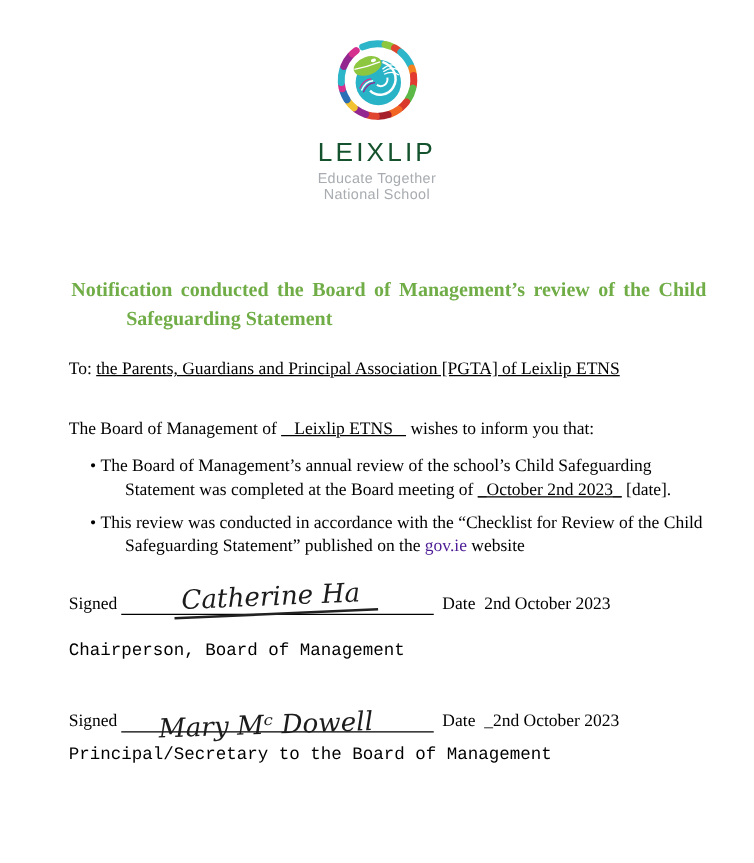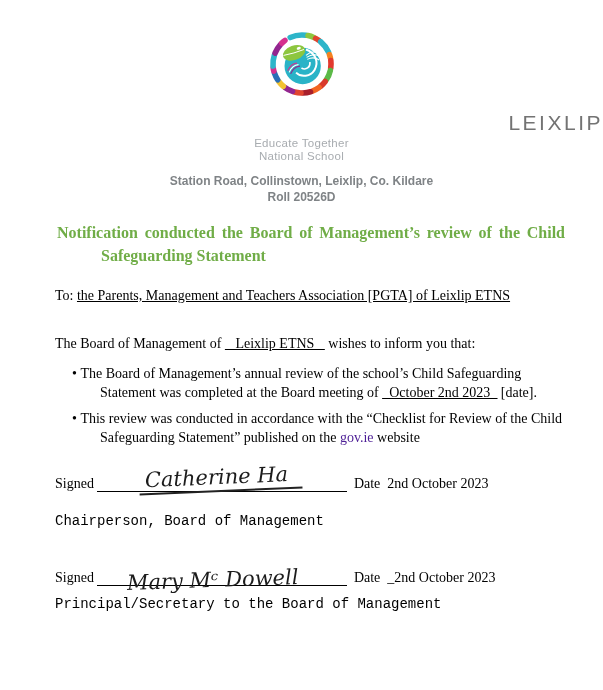--- a/index.html
+++ b/index.html
@@ -2,23 +2,23 @@
 <html><head>
 <meta charset="utf-8">
 <style>
   html,body{margin:0;padding:0;background:#fff;}
   .page{
     position:relative;width:603px;height:690px;background:#fff;overflow:hidden;
     font-family:"Liberation Serif","DejaVu Serif",serif;color:#000;
   }
   
   .logo{position:absolute;top:31px;left:50%;transform:translateX(-50%);width:66px;height:66px;}
-  .brand{position:absolute;top:111px;left:0;width:100%;text-align:right;
+  .brand{position:absolute;top:111px;left:0;width:100%;text-align:center;
     font-family:"Liberation Sans","DejaVu Sans",sans-serif;font-weight:400;
-    font-size:21px;letter-spacing:2.5px;color:#737373;}
+    font-size:21px;letter-spacing:2.5px;color:#14532d;}
   .tagline{position:absolute;left:0;width:100%;text-align:center;
     font-family:"Liberation Sans","DejaVu Sans",sans-serif;font-size:11.5px;color:#a8acb0;letter-spacing:.3px;}
   .tagline1{top:137px;}
   .tagline2{top:150px;}
   
   .address-block{position:absolute;top:173px;left:0;width:100%;text-align:center;
     font-family:"Liberation Sans","DejaVu Sans",sans-serif;font-weight:bold;
     font-size:12px;line-height:16px;color:#7f8386;}
   
   .doc-title{position:absolute;top:221px;left:57px;width:508px;
@@ -95,31 +95,27 @@
       <path d="M34 65 Q 33 53 41 48" fill="none" stroke="#ffffff" stroke-width="1.7"></path>
       <path d="M37 66 Q 36 54 44 49" fill="none" stroke="#93268f" stroke-width="1.7"></path>
       <path d="M40 67 Q 39 55 47 50" fill="none" stroke="#2db5c9" stroke-width="1.7"></path>
     </g>
   </svg>
 
   <div class="brand">LEIXLIP</div>
   <div class="tagline tagline1">Educate Together</div>
   <div class="tagline tagline2">National School</div>
 
-  <div class="address-block">
-    <div>Station Road, Collinstown, Leixlip, Co. Kildare</div>
-    <div>Roll 20526D</div>
-  </div>
 
   <div class="doc-title">
     <div class="line1">Notification conducted the Board of Management’s review of the Child</div>
     <div class="line2">Safeguarding Statement</div>
   </div>
 
-  <div class="to-line body-text"><span>To: </span><span class="u">the Parents, Management and Teachers Association [PGTA] of Leixlip ETNS</span></div>
+  <div class="to-line body-text"><span>To: </span><span class="u">the Parents, Guardians and Principal Association [PGTA] of Leixlip ETNS</span></div>
 
   <div class="intro-line body-text"><span>The Board of Management of </span><span class="u nbsp-pad">&nbsp;&nbsp;&nbsp;Leixlip ETNS&nbsp;&nbsp;&nbsp;</span><span> wishes to inform you that:</span></div>
 
   <ul class="bullets body-text">
     <li><span>The Board of Management’s annual review of the school’s Child Safeguarding Statement was completed at the Board meeting of </span><span class="u">_October 2nd 2023_</span><span> [date].</span></li>
     <li><span>This review was conducted in accordance with the “Checklist for Review of the Child Safeguarding Statement” published on the </span><a class="link">gov.ie</a><span> website</span></li>
   </ul>
 
   <div class="sig-row sig-row1">
     <span class="sig-label">Signed</span><span class="sig-line"><span class="sig-name sig-name-1">Catherine Ha</span></span><span class="date-label">Date</span><span class="date-value">2nd October 2023</span>

